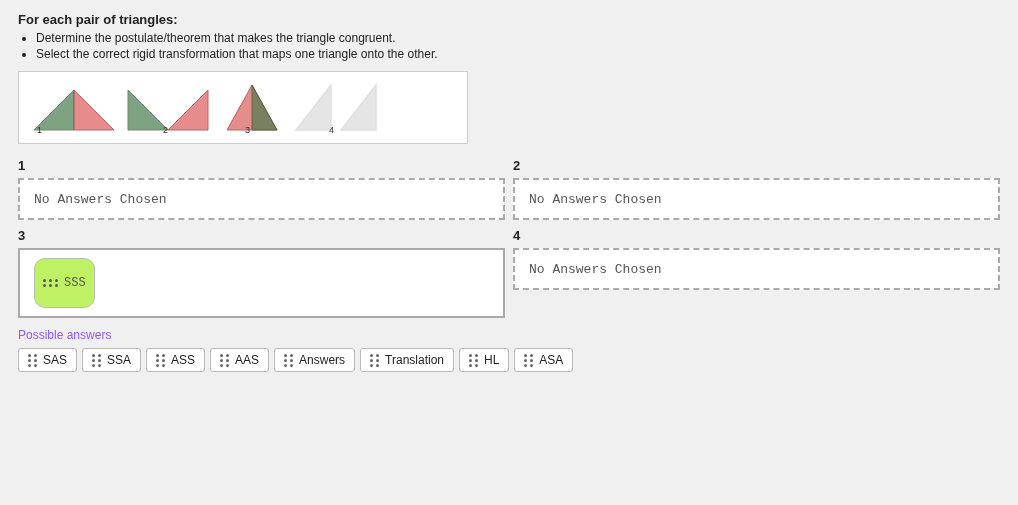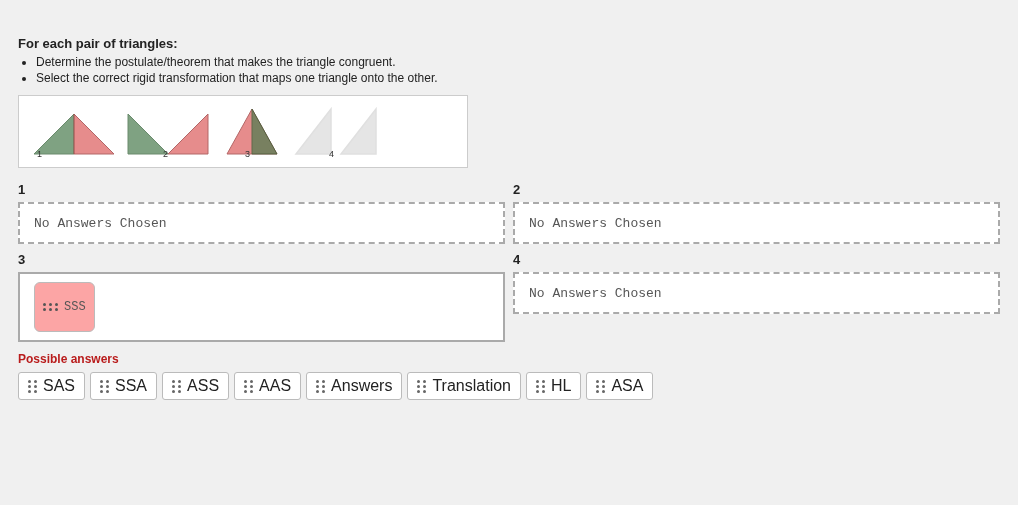--- a/index.html
+++ b/index.html
@@ -6,21 +6,20 @@
     body {
       font-family: Arial, sans-serif;
       background: #f0f0f0;
       font-size: 13px;
       color: #222;
       min-height: 505px;
       padding: 12px 18px;
     }
     .instructions {
       margin-bottom: 10px;
-      margin-top: 24px;
     }
     .instructions p {
       font-weight: bold;
       margin-bottom: 4px;
       font-size: 13px;
     }
     .instructions ul {
       padding-left: 18px;
       font-size: 12px;
     }
@@ -74,58 +73,58 @@
       font-size: 13px;
       font-family: Liberation Mono, monospace;
     }
     .answer-box.has-answer {
       border: 2px solid #aaa;
     }
     .answer-chip {
       display: flex;
       align-items: center;
       gap: 5px;
-      background: #fca5a5;
+      background: #bef264;
       border: 1px solid #bbb;
-      border-radius: 6px;
+      border-radius: 11px;
       padding: 17px 8px;
       font-size: 12px;
     }
     .chip-dots {
       display: inline-grid;
       grid-template-columns: repeat(3, 4px);
       gap: 2px;
     }
     .dot {
       width: 3px;
       height: 3px;
       background: #555;
       border-radius: 50%;
     }
     
     .possible-answers-label {
       font-size: 12px;
-      color: #b91c1c;
+      color: #8b5cf6;
       margin-bottom: 6px;
-      font-weight: bold;
+      font-weight: normal;
     }
     .chips-row {
       display: flex;
       flex-wrap: wrap;
       gap: 5px;
     }
     .chip {
       display: flex;
       align-items: center;
       gap: 5px;
       background: #fff;
       border: 1px solid #bbb;
       border-radius: 3px;
       padding: 4px 9px;
-      font-size: 16px;
+      font-size: 12px;
       cursor: grab;
       user-select: none;
     }
     .chip-icon {
       display: inline-grid;
       grid-template-columns: repeat(2, 4px);
       gap: 2px;
     }
     .chip-dot {
       width: 3px;

